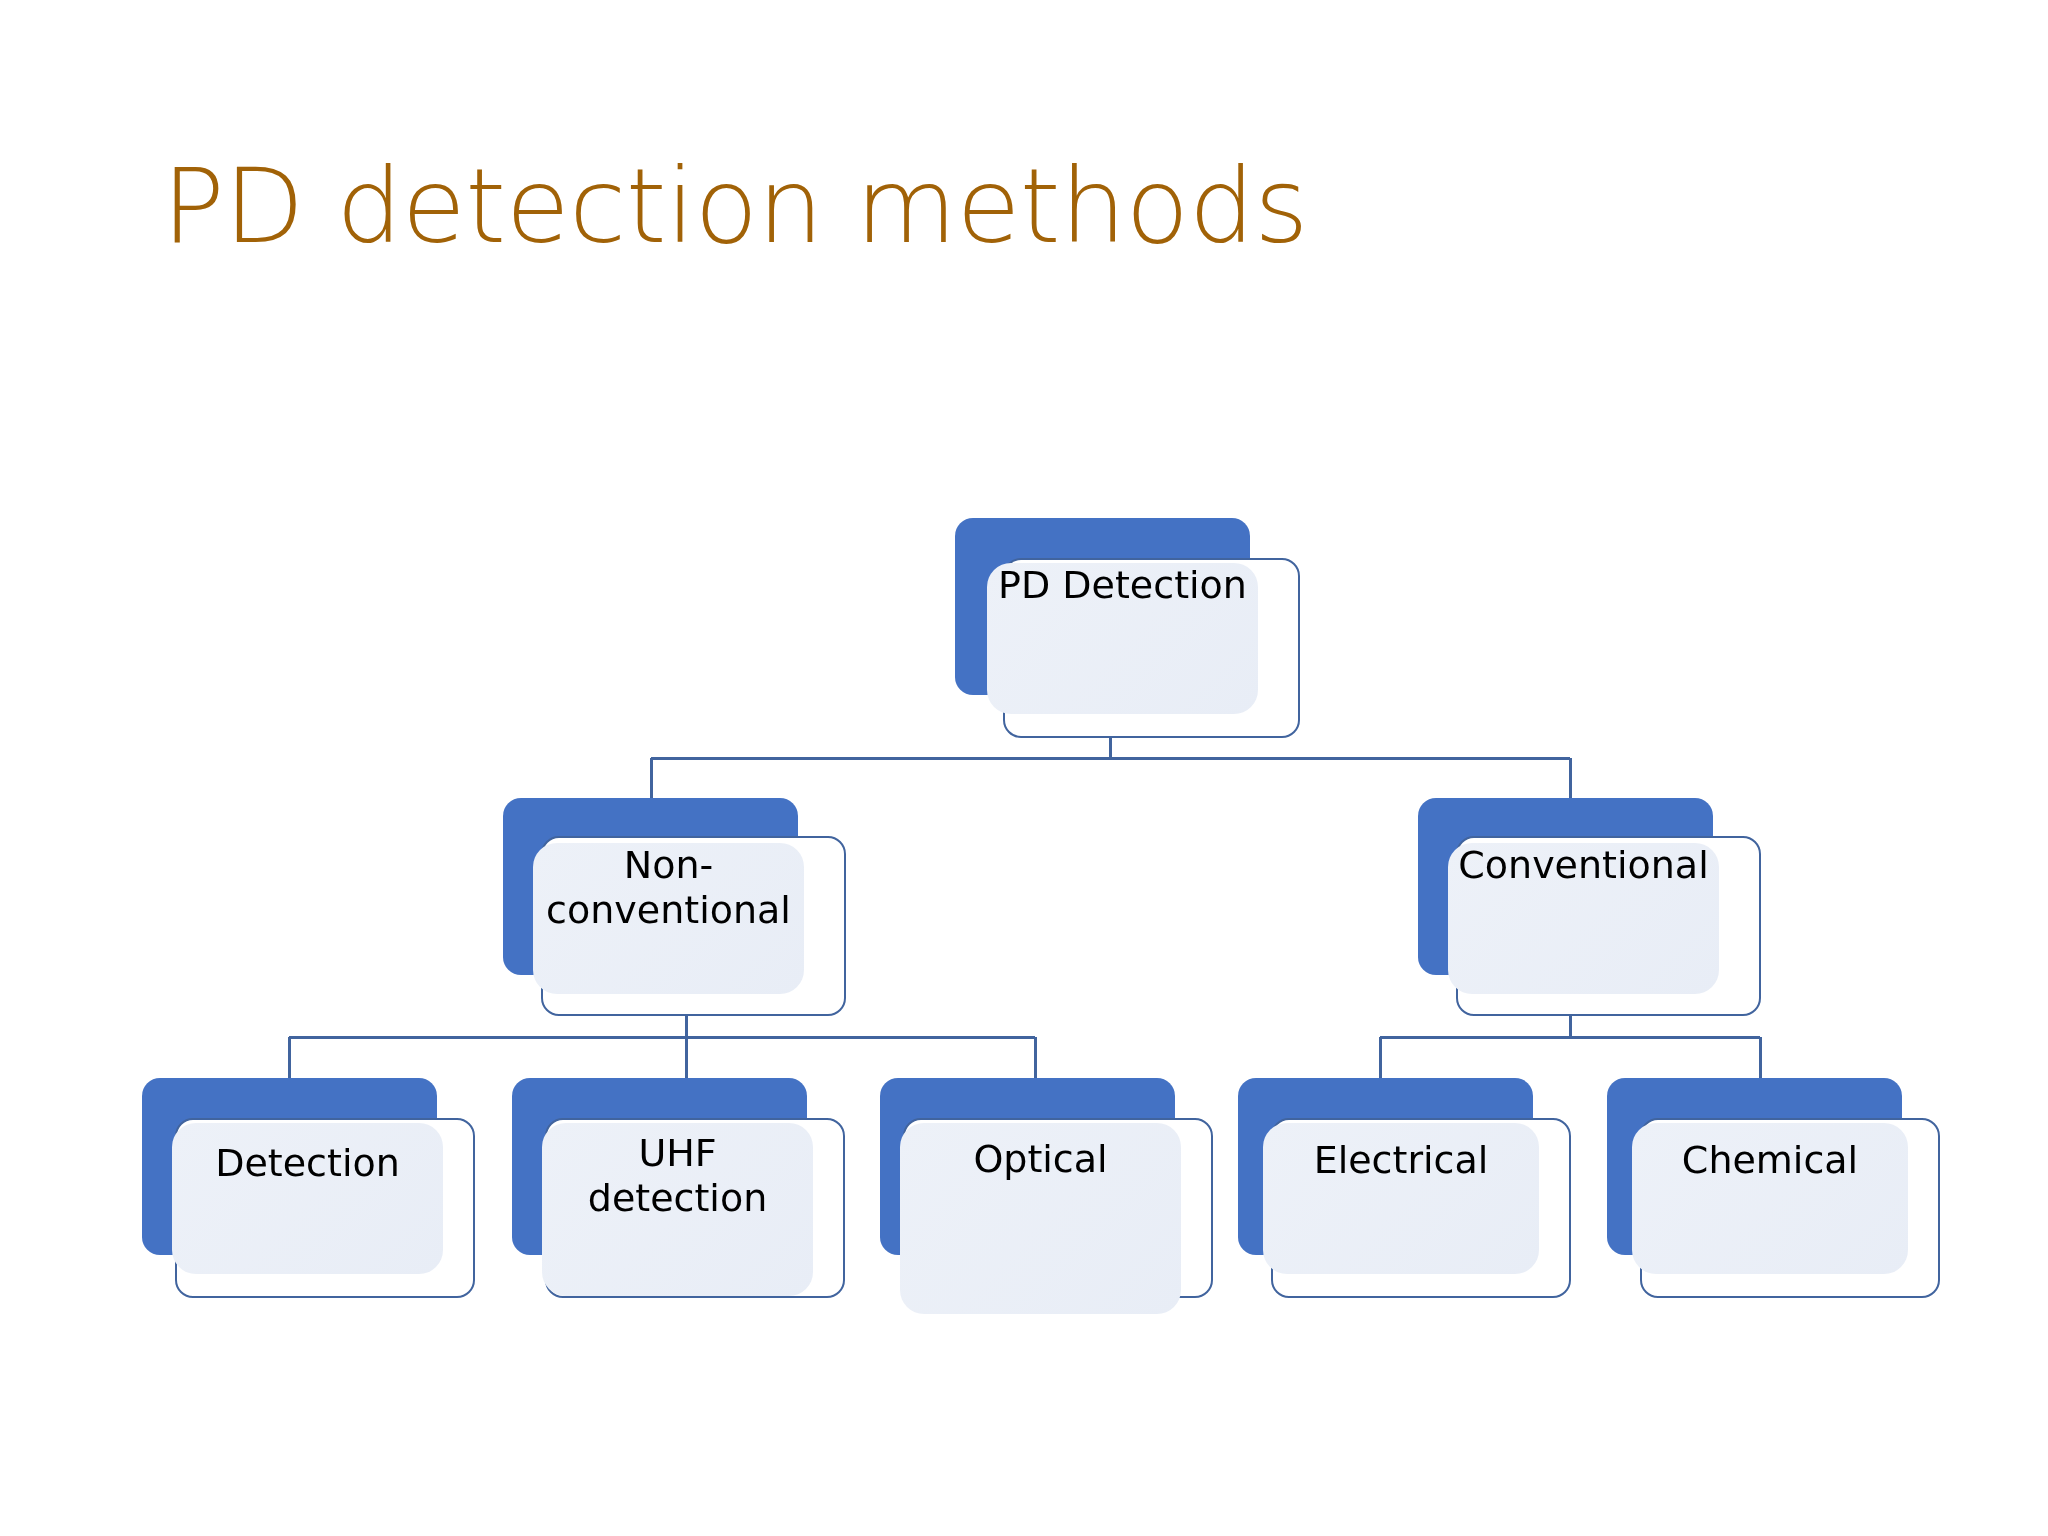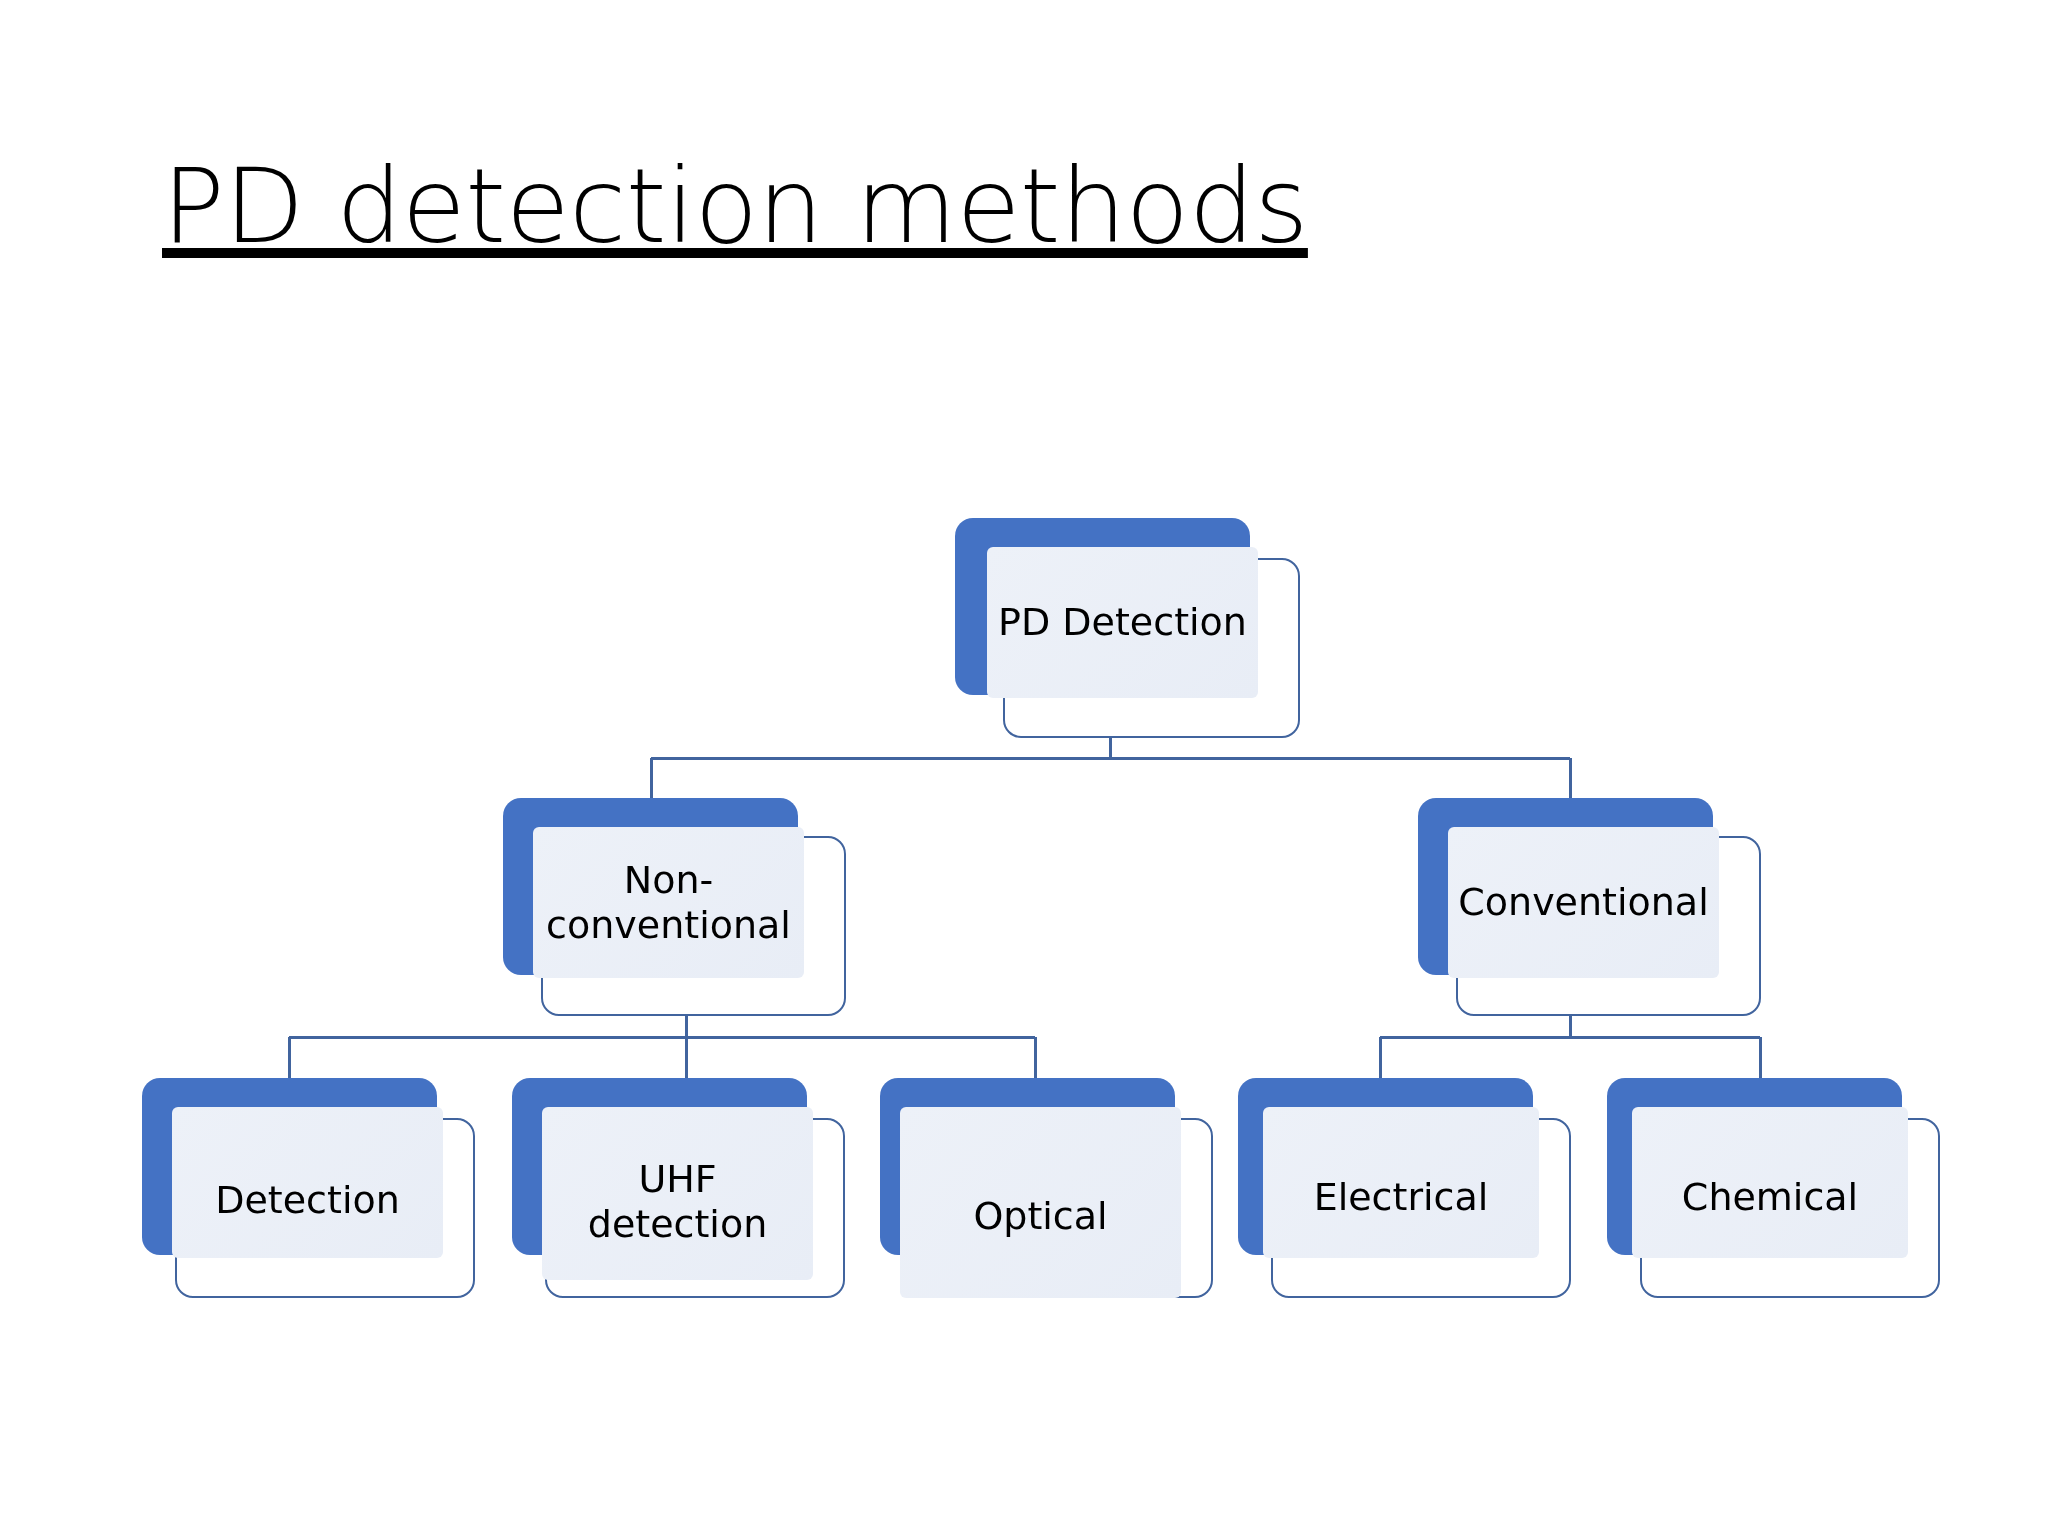--- a/index.html
+++ b/index.html
@@ -25,26 +25,25 @@
 
   
   #slide-title {
     position: absolute;
     left: 162px;
     top: 148px;
     width: 1700px;
     font-size: 104px;
     line-height: 1.12;
     font-weight: 300;
-    color: #000000;
+    color: #a16207;
     letter-spacing: -0.5px;
     white-space: nowrap;
     font-family: "DejaVu Sans", "Liberation Sans", sans-serif;
     font-stretch: condensed;
-    text-decoration: underline;
   }
 
   
   #org-chart {
     position: absolute;
     left: 0;
     top: 0;
     width: 2048px;
     height: 1536px;
   }
@@ -74,27 +73,27 @@
   .node .layer-outline {
     position: absolute;
     border-radius: 18px;
     background: #FFFFFF;
     border: 2px solid #41649E;
     box-sizing: border-box;
   }
   
   .node .layer-fill {
     position: absolute;
-    border-radius: 6px;
+    border-radius: 24px;
     background: #EAEFF7;
     background: linear-gradient(135deg, #EDF1F8 0%, #E8EDF6 100%);
     box-sizing: border-box;
     display: flex;
-    align-items: center;
     justify-content: center;
+    margin-top: 16px;
   }
   .node .node-label {
     font-family: "DejaVu Sans", "Liberation Sans", sans-serif;
     color: #000000;
     text-align: center;
     line-height: 1.18;
     white-space: pre-line;
     width: 130%;
   }
 </style>

